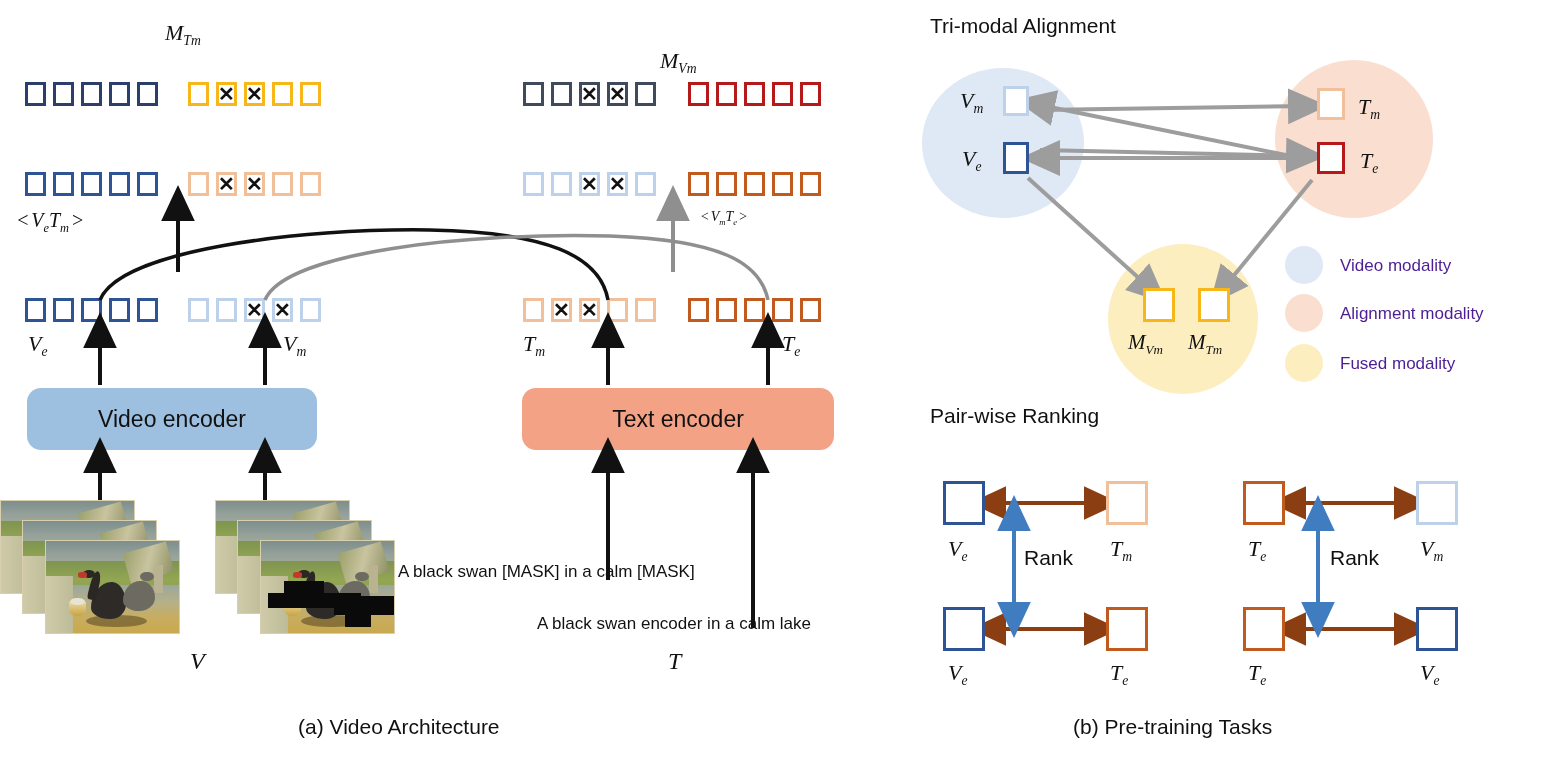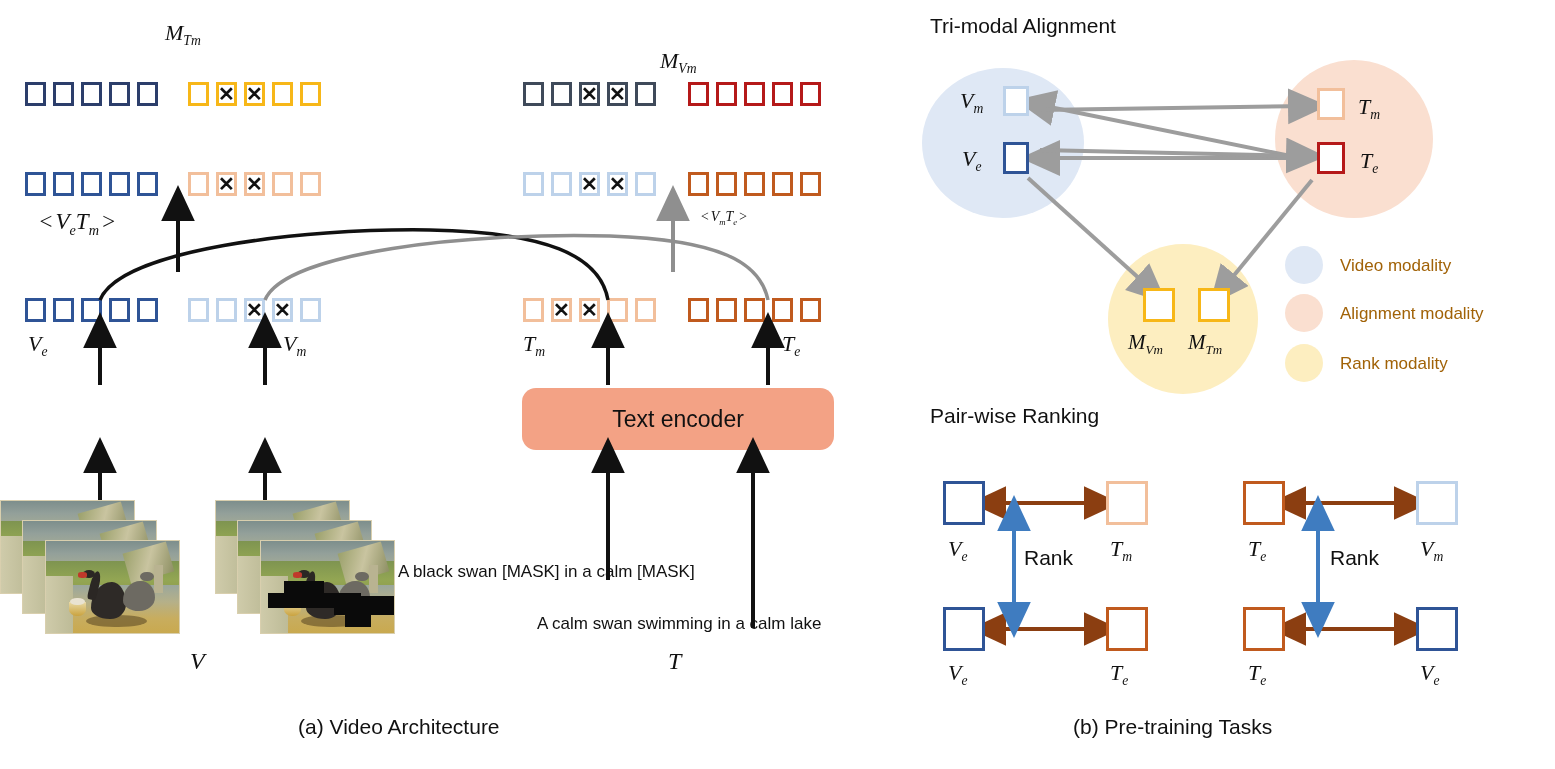--- a/index.html
+++ b/index.html
@@ -63,21 +63,21 @@
   .floTop{position:absolute;left:18%;top:62%;width:11%;height:8%;background:#e9e3d2;
        border-radius:50%;}
   .maskblk{position:absolute;background:#0a0a0a;}
 
   
   .bub{position:absolute;border-radius:50%;}
 
   
   .caption{position:absolute;font-size:21px;color:#111;white-space:nowrap;}
   .sectitle{position:absolute;font-size:21px;color:#111;white-space:nowrap;}
-  .legtext{position:absolute;font-size:17px;color:#a16207;white-space:nowrap;}
+  .legtext{position:absolute;font-size:17px;color:#4c1d95;white-space:nowrap;}
 
   svg{position:absolute;left:0;top:0;overflow:visible;}
 </style>
 </head>
 <body>
 
 <div class="fig">
 
   <div class="math" style="left:165px;top:20px;font-size:22px;">
     <span>M</span><sub>Tm</sub>
@@ -154,21 +154,21 @@
     <div class="cell" style="border-color:#bdd2ea;"></div>
   </div>
   <div class="tokrow" style="left:688px;top:172px;">
     <div class="cell" style="border-color:#c05a1e;"></div>
     <div class="cell" style="border-color:#c05a1e;"></div>
     <div class="cell" style="border-color:#c05a1e;"></div>
     <div class="cell" style="border-color:#c05a1e;"></div>
     <div class="cell" style="border-color:#c05a1e;"></div>
   </div>
 
-  <div class="math" style="left:38px;top:209px;font-size:23px;">
+  <div class="math" style="left:16px;top:209px;font-size:20px;">
     &lt; <i>V</i><sub>e</sub><i>T</i><sub>m</sub> &gt;
   </div>
   <div class="math" style="left:700px;top:209px;font-size:14px;">
     &lt; <i>V</i><sub>m</sub><i>T</i><sub>e</sub> &gt;
   </div>
 
   <div class="tokrow" style="left:25px;top:298px;">
     <div class="cell" style="border-color:#2f5496;"></div>
     <div class="cell" style="border-color:#2f5496;"></div>
     <div class="cell" style="border-color:#2f5496;"></div>
@@ -203,20 +203,23 @@
     <div class="cell" style="border-color:#c05a1e;"></div>
     <div class="cell" style="border-color:#c05a1e;"></div>
     <div class="cell" style="border-color:#c05a1e;"></div>
   </div>
 
   <div class="math" style="left:28px;top:331px;font-size:22px;"><i>V</i><sub>e</sub></div>
   <div class="math" style="left:283px;top:331px;font-size:22px;"><i>V</i><sub>m</sub></div>
   <div class="math" style="left:523px;top:331px;font-size:22px;"><i>T</i><sub>m</sub></div>
   <div class="math" style="left:782px;top:331px;font-size:22px;"><i>T</i><sub>e</sub></div>
 
+  <div class="bar" style="left:27px;top:388px;width:290px;height:62px;background:#9ec0e0;">
+    <span>Video encoder</span>
+  </div>
   <div class="bar" style="left:522px;top:388px;width:312px;height:62px;background:#f3a285;">
     <span>Text encoder</span>
   </div>
 
   <svg width="1555" height="769">
     <defs>
       <marker id="ahBlack" markerWidth="9" markerHeight="9" refX="4.5" refY="4.2" orient="auto">
         <path d="M0,0 L9,4.2 L0,8.4 Z" fill="#111"></path>
       </marker>
       <marker id="ahGrey" markerWidth="9" markerHeight="9" refX="4.5" refY="4.2" orient="auto">
@@ -323,21 +326,21 @@
 
   <div class="math" style="left:190px;top:648px;font-size:24px;">
     <span>V</span>
   </div>
 
   <div class="math" style="left:668px;top:648px;font-size:24px;">
     <span>T</span>
   </div>
 
   <div class="plain" style="left:398px;top:562px;font-size:17px;">A black swan [MASK] in a calm [MASK]</div>
-  <div class="plain" style="left:537px;top:614px;font-size:17px;">A calm swan swimming in a calm lake</div>
+  <div class="plain" style="left:537px;top:614px;font-size:17px;">A black swan encoder in a calm lake</div>
 
   <div class="sectitle" style="left:930px;top:14px;">Tri-modal Alignment</div>
 
   <div class="bub" style="left:922px;top:68px;width:162px;height:150px;background:#dfe8f5;"></div>
   <div class="bub" style="left:1275px;top:60px;width:158px;height:158px;background:#fadfd0;"></div>
   <div class="bub" style="left:1108px;top:244px;width:150px;height:150px;background:#fdeec0;"></div>
 
   <svg width="1555" height="769">
     <defs>
       <marker id="ahG2" markerWidth="10" markerHeight="10" refX="5" refY="4.5" orient="auto">
@@ -371,21 +374,21 @@
   <div class="math" style="left:1128px;top:330px;font-size:21px;"><i>M</i><sub>Vm</sub></div>
   <div class="math" style="left:1188px;top:330px;font-size:21px;"><i>M</i><sub>Tm</sub></div>
 
   <div class="bub" style="left:1285px;top:246px;width:38px;height:38px;background:#dfe8f5;"></div>
   <div class="legtext" style="left:1340px;top:256px;">Video modality</div>
 
   <div class="bub" style="left:1285px;top:294px;width:38px;height:38px;background:#fadfd0;"></div>
   <div class="legtext" style="left:1340px;top:304px;">Alignment modality</div>
 
   <div class="bub" style="left:1285px;top:344px;width:38px;height:38px;background:#fdeec0;"></div>
-  <div class="legtext" style="left:1340px;top:354px;">Rank modality</div>
+  <div class="legtext" style="left:1340px;top:354px;">Fused modality</div>
 
   <div class="sectitle" style="left:930px;top:404px;">Pair-wise Ranking</div>
 
   <svg width="1555" height="769">
     <defs>
       <marker id="brEnd" markerWidth="9" markerHeight="9" refX="4.5" refY="4.2" orient="auto">
         <path d="M0,0 L9,4.2 L0,8.4 Z" fill="#8b3e11"></path>
       </marker>
       <marker id="brStart" markerWidth="9" markerHeight="9" refX="4.5" refY="4.2" orient="auto-start-reverse">
         <path d="M0,0 L9,4.2 L0,8.4 Z" fill="#8b3e11"></path>

